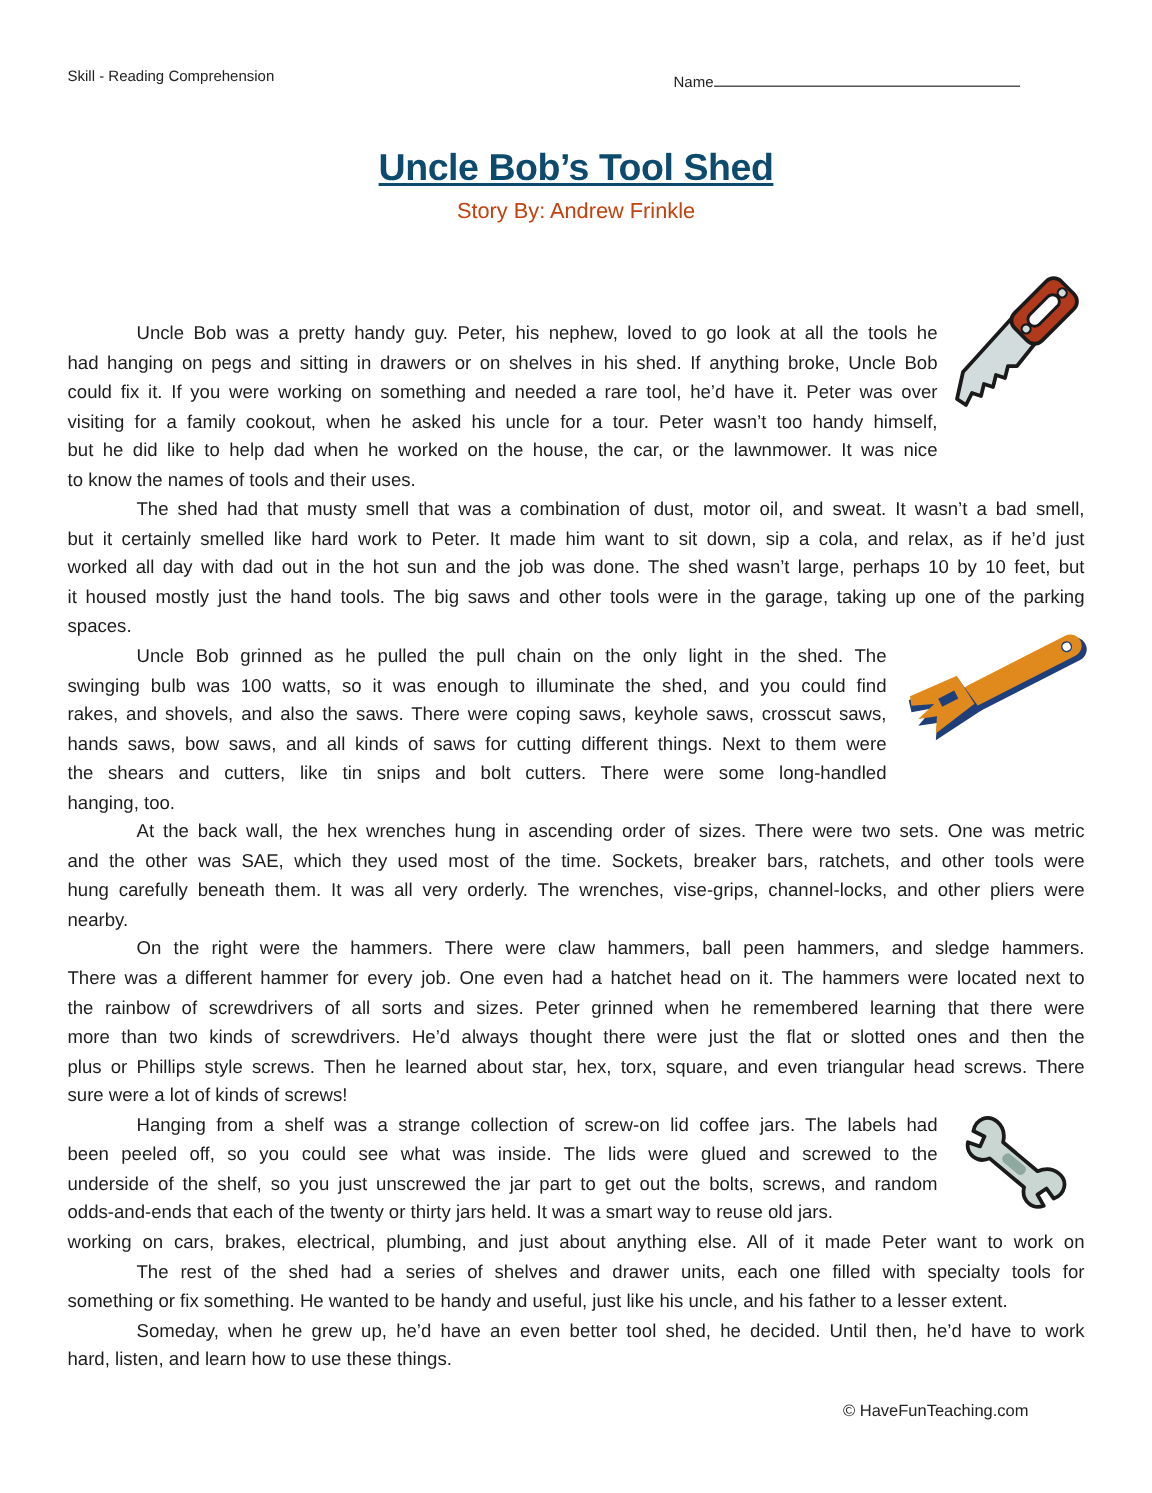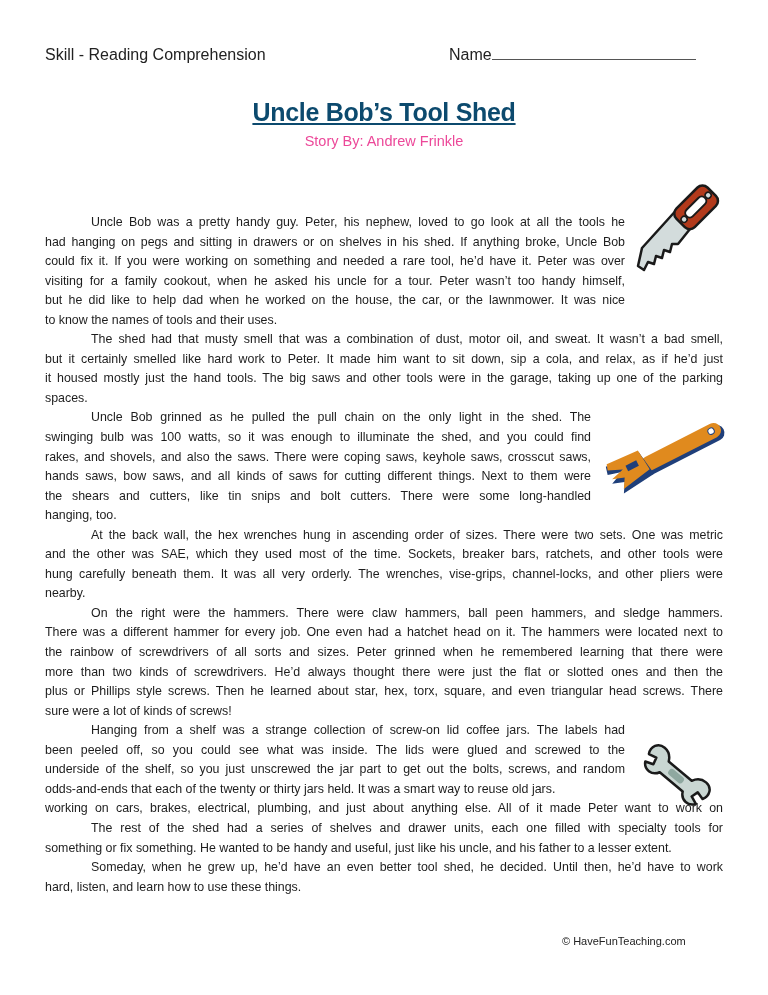--- a/index.html
+++ b/index.html
@@ -1,25 +1,25 @@
 <!DOCTYPE html>
 <html><head>
 <meta charset="utf-8">
 <style>
   html, body { margin: 0; padding: 0; background: #ffffff; }
   body { width: 768px; height: 995px; position: relative; overflow: hidden;
          font-family: "Liberation Sans", sans-serif; color: #1a1a1a; }
-  .hdr { position: absolute; top: 46px; font-size: 16px; color: #222; }
+  .hdr { position: absolute; top: 46px; font-size: 10px; color: #222; }
   .hdr-skill { left: 45px; }
   .hdr-name { left: 449px; }
   .name-line { display: inline-block; width: 204px; border-bottom: 1px solid #555; height: 11px; vertical-align: baseline; }
   .title { position: absolute; top: 98px; left: 0; width: 768px; text-align: center;
            font-size: 25px; font-weight: bold; text-decoration: underline; letter-spacing: -0.3px; color: #0c4a6e; }
   .byline { position: absolute; top: 133px; left: 0; width: 768px; text-align: center;
-            font-size: 14.5px; color: #ec4899; }
+            font-size: 14.5px; color: #c2410c; }
   .story { position: absolute; top: 175px; left: 45px; width: 678px;
            font-size: 12.4px; line-height: 19.55px; color: #1d1d1d; }
   .para { margin: 0; text-align: justify; }
   .para .indent { display: inline-block; width: 46px; }
   .narrow-a { width: 580px; margin-top: 38px; }
   .narrow-b { width: 546px; }
   .narrow-c { width: 580px; }
   .ln { display: block; text-align: justify; text-align-last: justify; white-space: nowrap; }
   .ln.last { text-align-last: left; }
   .img { position: absolute; }
@@ -46,20 +46,21 @@
     <span class="ln">had hanging on pegs and sitting in drawers or on shelves in his shed. If anything broke, Uncle Bob</span>
     <span class="ln">could fix it. If you were working on something and needed a rare tool, he’d have it. Peter was over</span>
     <span class="ln">visiting for a family cookout, when he asked his uncle for a tour. Peter wasn’t too handy himself,</span>
     <span class="ln">but he did like to help dad when he worked on the house, the car, or the lawnmower. It was nice</span>
     <span class="ln last">to know the names of tools and their uses.</span>
   </div>
 
   <div class="para">
     <span class="ln"><span class="indent"></span><span>The shed had that musty smell that was a combination of dust, motor oil, and sweat. It wasn’t a bad smell,</span></span>
     <span class="ln">but it certainly smelled like hard work to Peter. It made him want to sit down, sip a cola, and relax, as if he’d just</span>
+    <span class="ln">worked all day with dad out in the hot sun and the job was done. The shed wasn’t large, perhaps 10 by 10 feet, but</span>
     <span class="ln">it housed mostly just the hand tools. The big saws and other tools were in the garage, taking up one of the parking</span>
     <span class="ln last">spaces.</span>
   </div>
 
   <div class="para narrow-b">
     <span class="ln"><span class="indent"></span><span>Uncle Bob grinned as he pulled the pull chain on the only light in the shed. The</span></span>
     <span class="ln">swinging bulb was 100 watts, so it was enough to illuminate the shed, and you could find</span>
     <span class="ln">rakes, and shovels, and also the saws. There were coping saws, keyhole saws, crosscut saws,</span>
     <span class="ln">hands saws, bow saws, and all kinds of saws for cutting different things. Next to them were</span>
     <span class="ln">the shears and cutters, like tin snips and bolt cutters. There were some long-handled</span>

